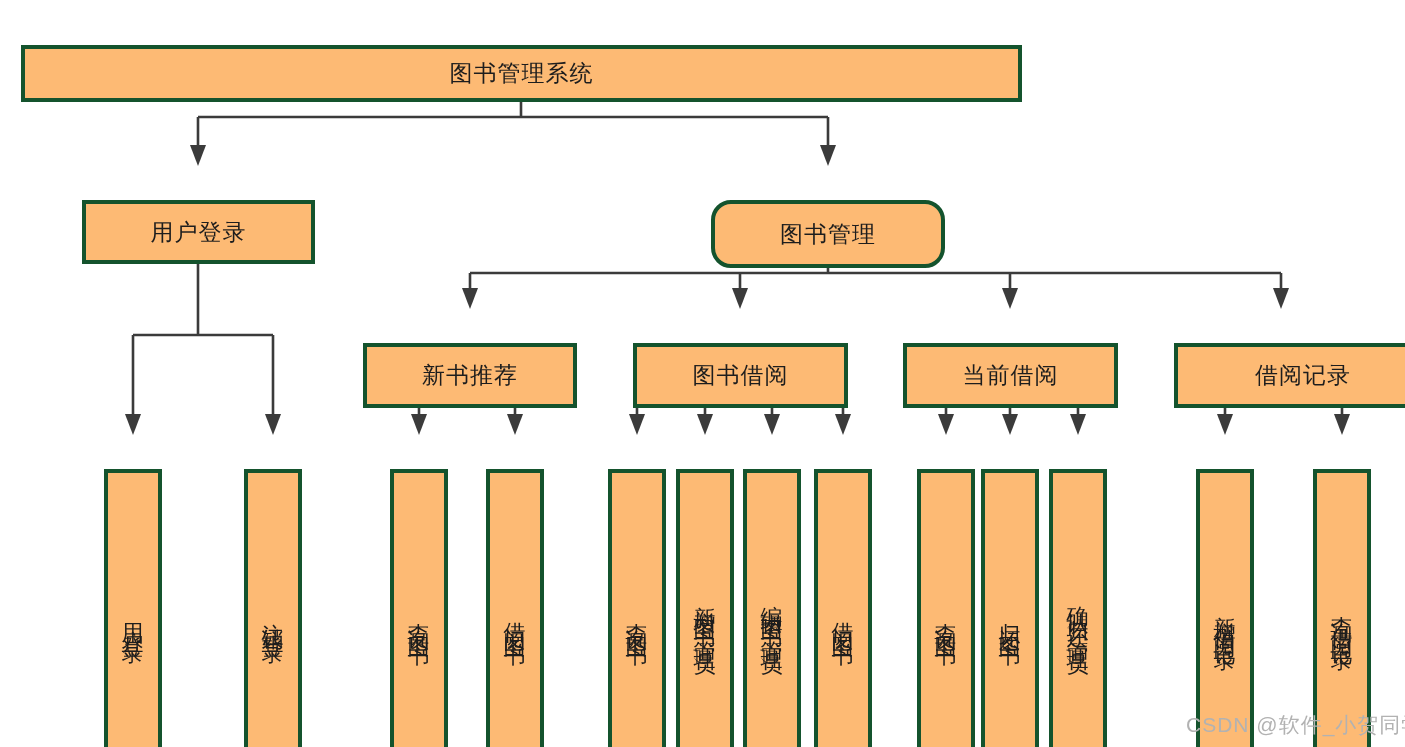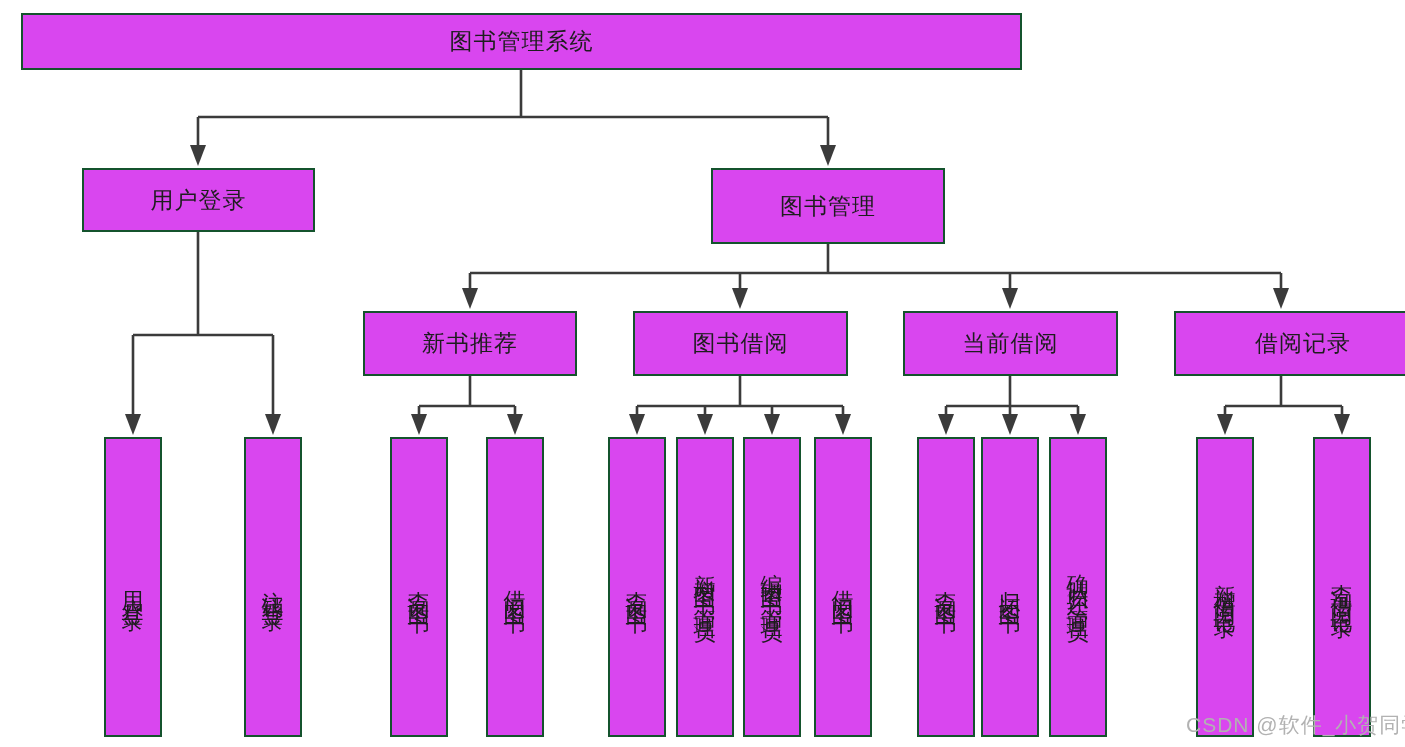--- a/index.html
+++ b/index.html
@@ -13,41 +13,42 @@
   }
   svg.connectors {
     position: absolute;
     left: 0; top: 0;
     width: 1405px; height: 747px;
     pointer-events: none;
   }
   .node {
     position: absolute;
     box-sizing: border-box;
-    border: 2px solid #14532d;
-    background: #d946ef;
+    border: 4px solid #14532d;
+    background: #fdba74;
     color: #1d1d1d;
     display: flex;
     align-items: center;
     justify-content: center;
     text-align: center;
+    margin-top: 32px;
   }
   .h-node { font-size: 23px; letter-spacing: 1px; }
   .v-node span {
     writing-mode: vertical-rl;
     text-orientation: mixed;
     font-size: 22px;
     letter-spacing: 7px;
     line-height: 1.05;
     white-space: nowrap;
   }
   
   .n-root            { left: 21px;   top: 13px;  width: 1001px; height: 57px; }
   .n-user-login      { left: 82px;   top: 168px; width: 233px;  height: 64px; }
-  .n-book-mgmt       { left: 711px;  top: 168px; width: 234px;  height: 76px; }
+  .n-book-mgmt       { left: 711px;  top: 168px; width: 234px;  height: 68px; border-radius: 20px; }
   .n-new-book        { left: 363px;  top: 311px; width: 214px;  height: 65px; }
   .n-book-borrow     { left: 633px;  top: 311px; width: 215px;  height: 65px; }
   .n-current-borrow  { left: 903px;  top: 311px; width: 215px;  height: 65px; }
   .n-borrow-records  { left: 1174px; top: 311px; width: 258px;  height: 65px; }
   .leaf              { top: 437px; width: 58px; height: 300px; }
   .l-user-login      { left: 104px;  }
   .l-logout          { left: 244px;  }
   .l-nb-query        { left: 390px;  }
   .l-nb-borrow       { left: 486px;  }
   .l-bb-query        { left: 608px;  }

